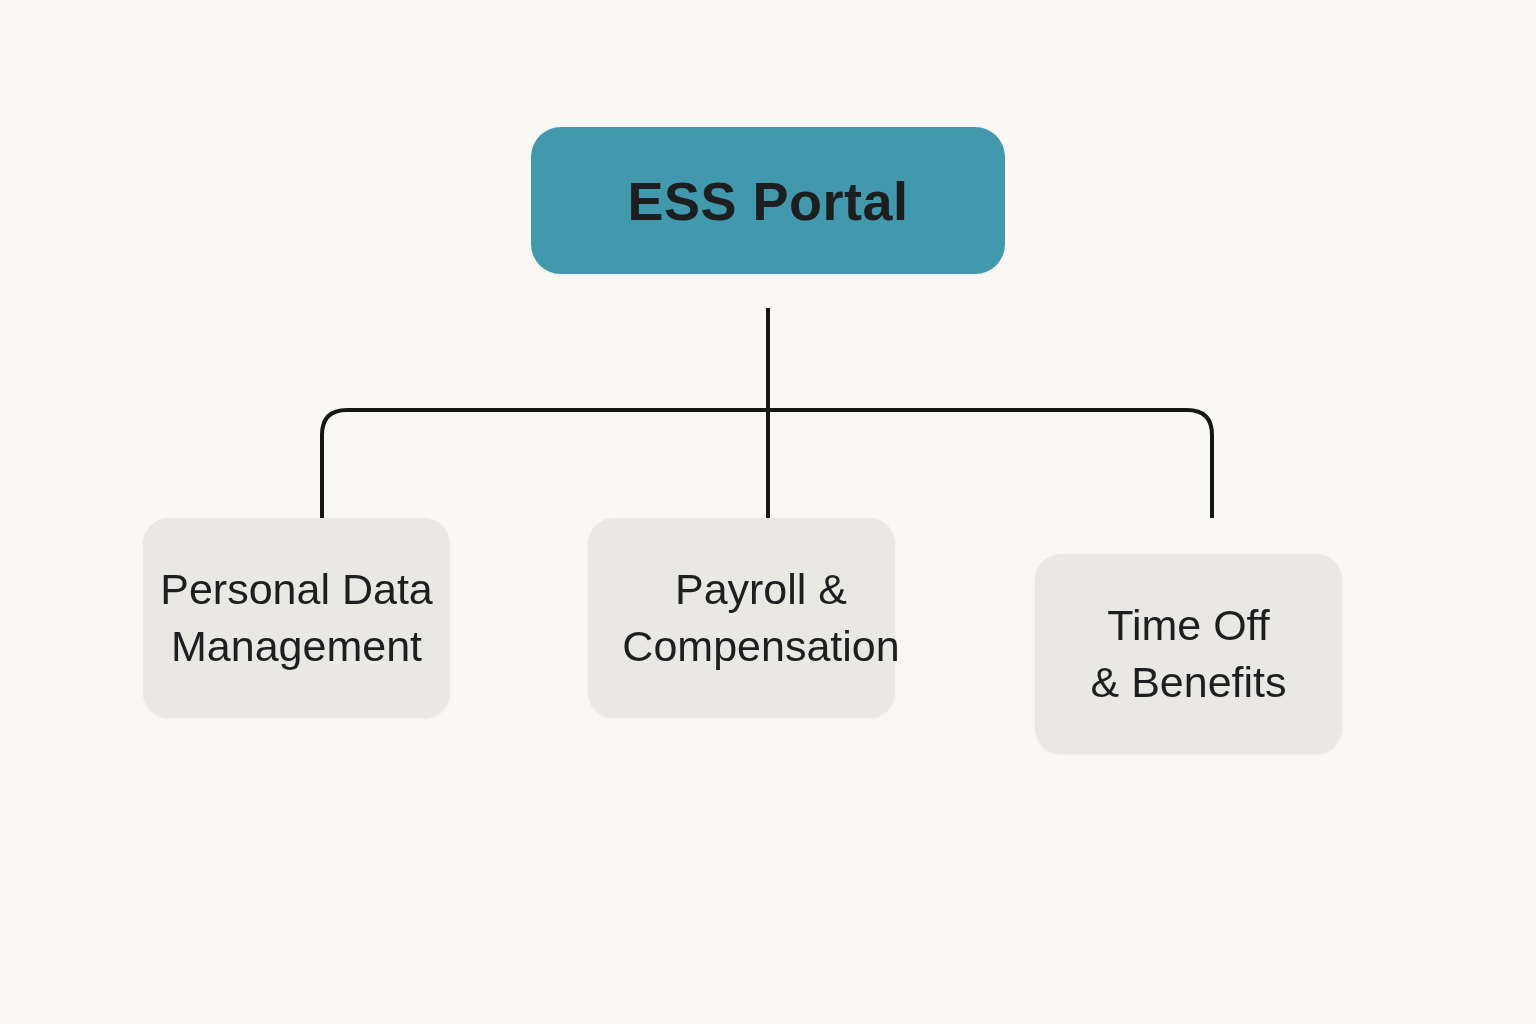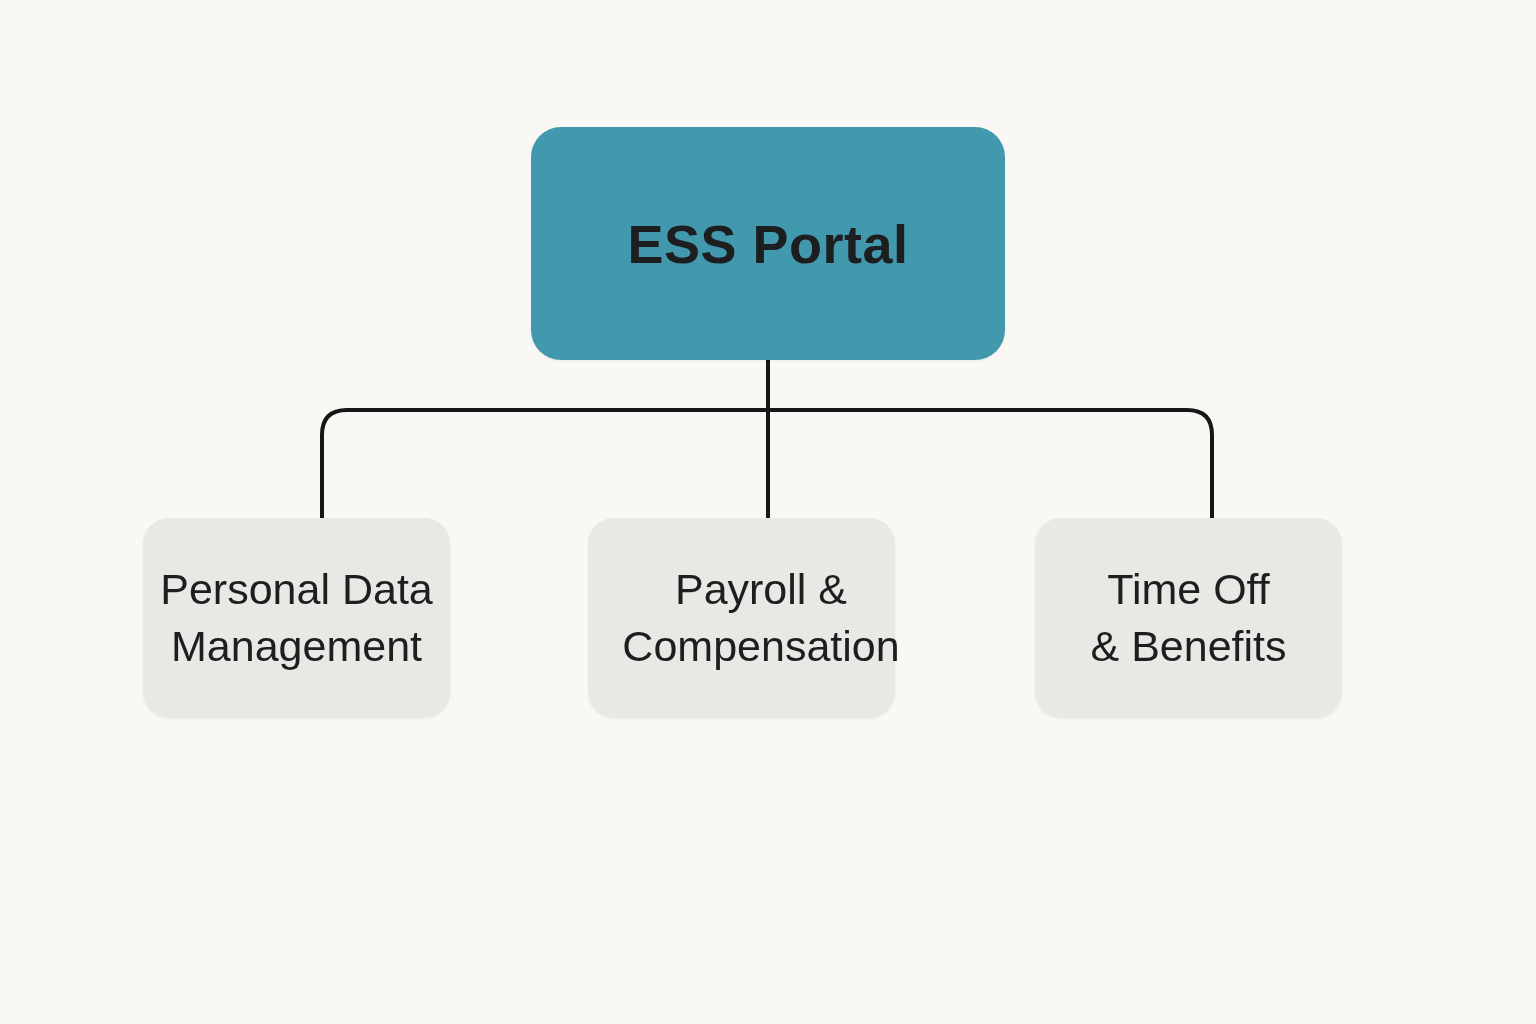--- a/index.html
+++ b/index.html
@@ -37,41 +37,41 @@
     position:absolute;
     display:flex;
     align-items:center;
     justify-content:center;
     text-align:center;
     color:var(--text);
     white-space:pre-line;
   }
   .node-root{
     left:531px;top:127px;
-    width:474px;height:233px;
+    width:474px;height:147px;
     background:var(--root-fill);
     border-radius:30px;
     font-size:54px;
     font-weight:700;
     letter-spacing:0.5px;
     box-shadow:0 1px 3px rgba(0,0,0,0.06);
   }
   .node-child{
     top:518px;
     width:307px;height:200px;
     background:var(--child-fill);
     border-radius:26px;
     font-size:43px;
     font-weight:400;
     line-height:57px;
     box-shadow:0 1px 3px rgba(0,0,0,0.05);
   }
   .node-child.pos-left{left:143px;}
   .node-child.pos-middle{left:588px;padding-left:39px;}
-  .node-child.pos-right{left:1035px;}
+  .node-child.pos-right{left:1035px;margin-top:36px;}
 </style>
 </head>
 <body>
 
 <div class="canvas">
 
   <svg class="connectors" viewBox="0 0 1536 1024" xmlns="http://www.w3.org/2000/svg" aria-hidden="true">
     <path d="M768 308 V518"></path>
     <path d="M768 410 H347 Q322 410 322 435 V518"></path>
     <path d="M768 410 H1187 Q1212 410 1212 435 V518"></path>

